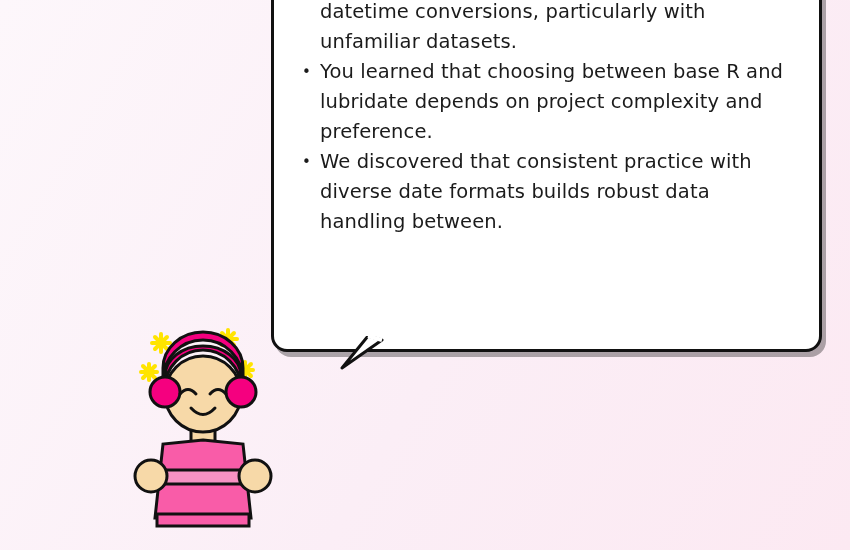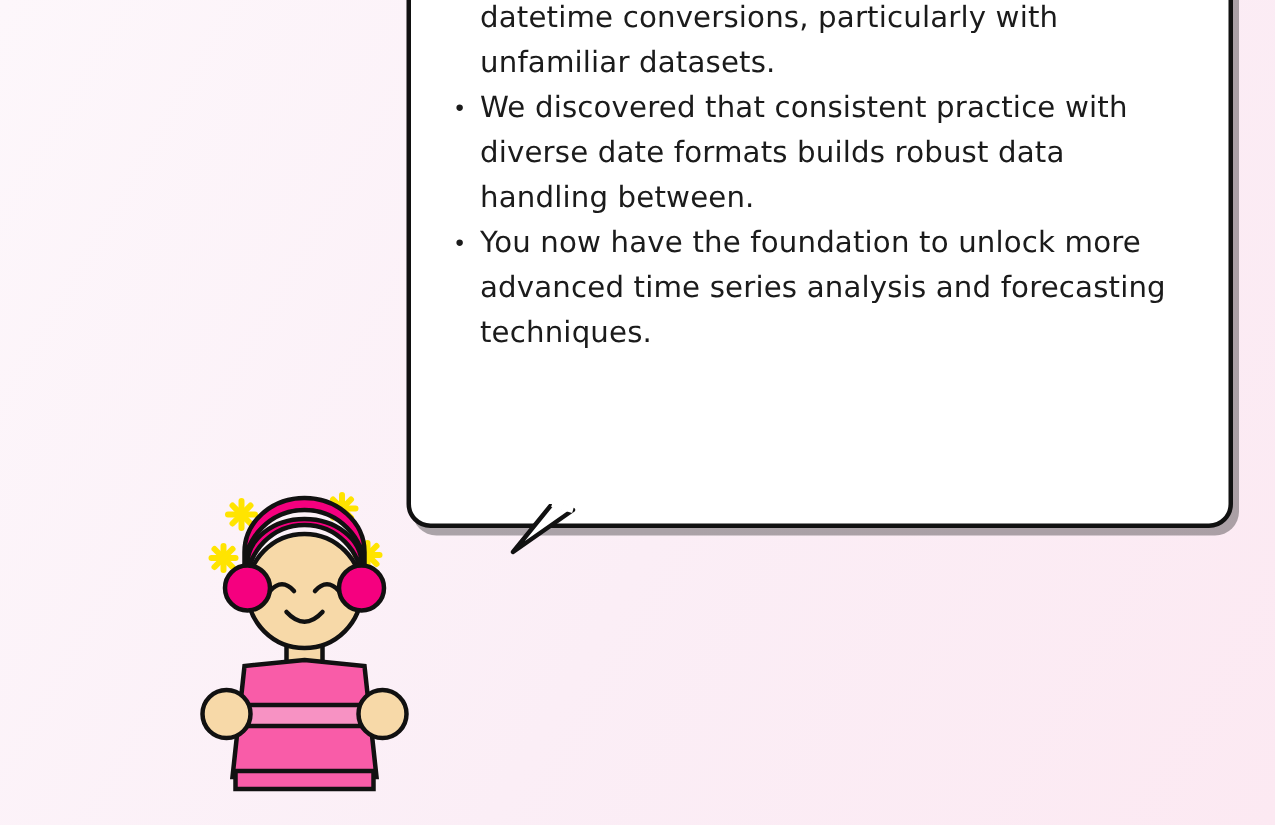--- a/index.html
+++ b/index.html
@@ -74,22 +74,22 @@
     height: 215px;
   }
 </style>
 </head>
 <body>
 
 <div class="bubble">
   <div class="bubble-inner">
     <ul class="bullet-list">
       <li>We reinforced the importance of verifying datetime conversions, particularly with unfamiliar datasets.</li>
+      <li>You learned that choosing between base R and lubridate depends on project complexity and preference.</li>
       <li>We discovered that consistent practice with diverse date formats builds robust data handling between.</li>
-      <li>You now have the foundation to unlock more advanced time series analysis and forecasting techniques.</li>
     </ul>
   </div>
 </div>
 
 <svg class="tail" viewBox="0 0 48 34">
   <polygon points="30,0 44,4 4,32" fill="#ffffff" stroke="#111111" stroke-width="3" stroke-linejoin="round"></polygon>
   <line x1="30" y1="0" x2="44" y2="4" stroke="#ffffff" stroke-width="4"></line>
 </svg>
 
 <svg class="character" viewBox="0 0 140 215">

